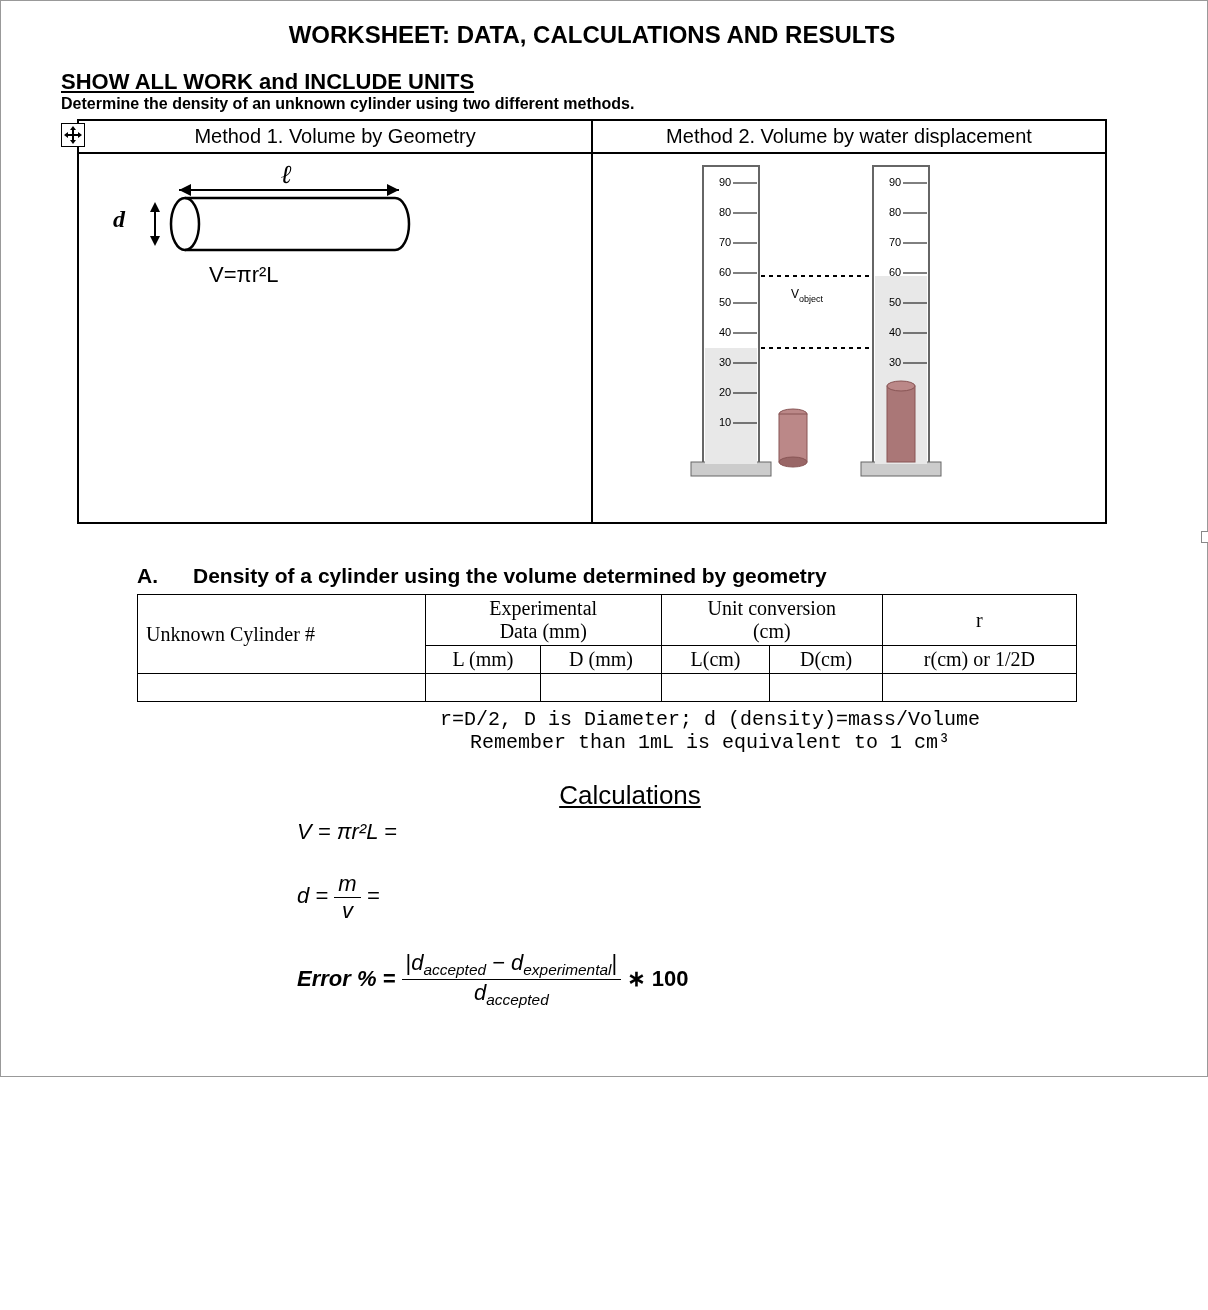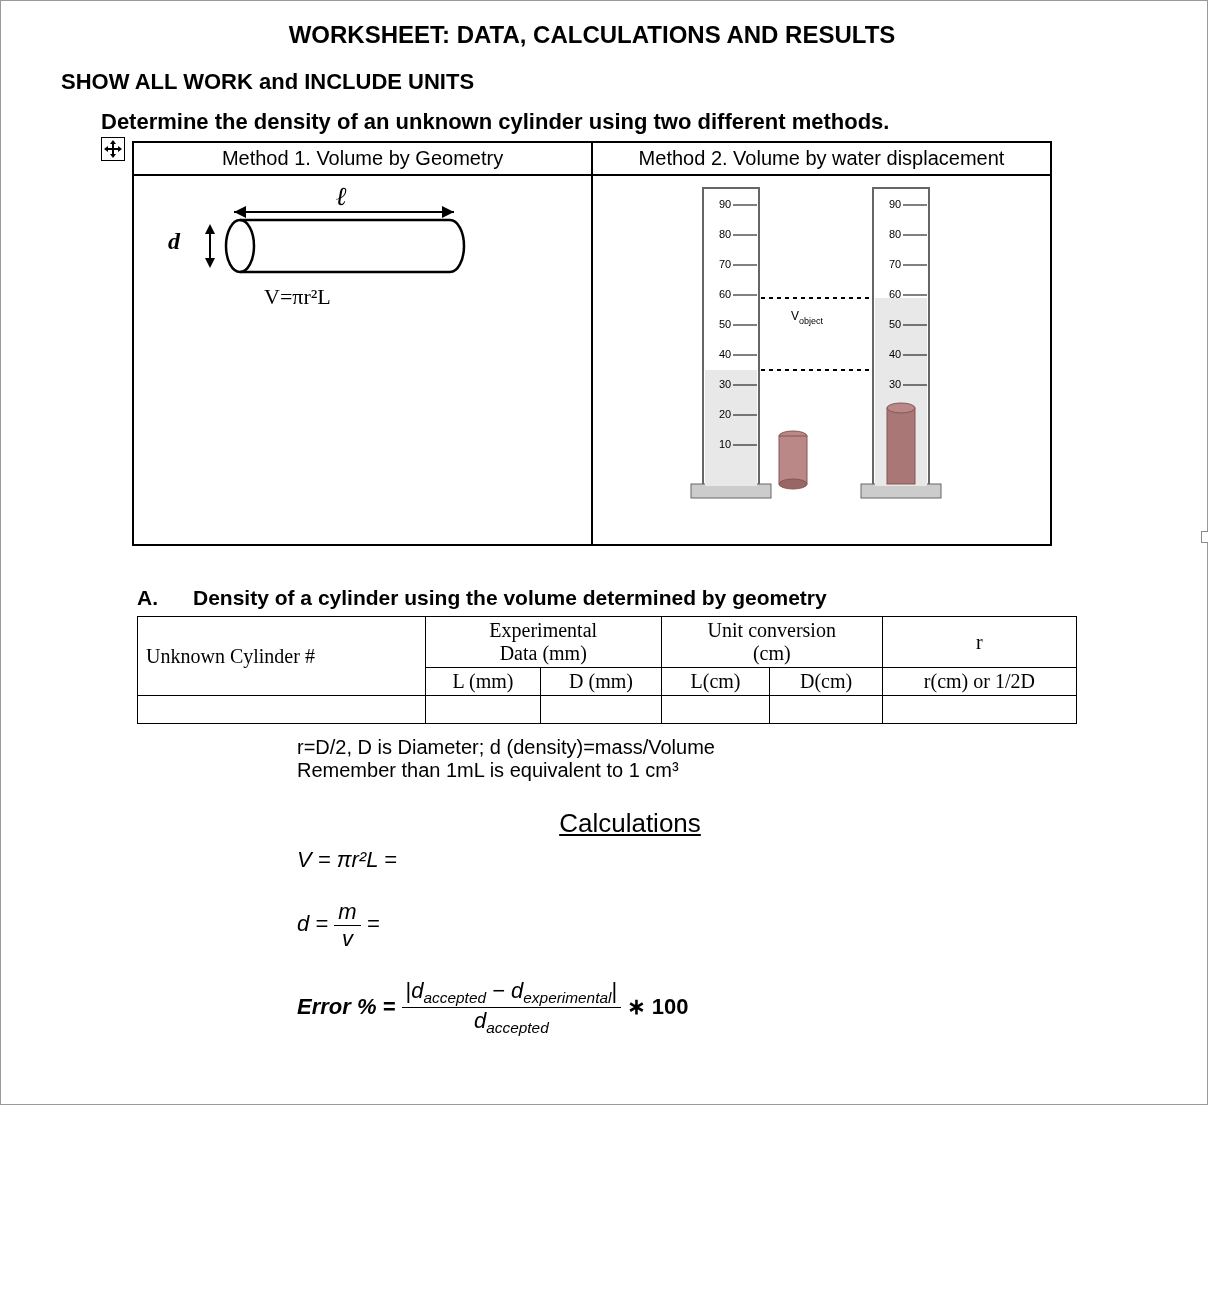--- a/index.html
+++ b/index.html
@@ -17,42 +17,41 @@
   }
   .title {
     text-align: center;
     font-weight: bold;
     font-size: 24px;
     margin-bottom: 20px;
   }
   .sub1 {
     font-weight: bold;
     font-size: 22px;
-    margin-bottom: 14px;
+    text-decoration: underline;
   }
   .sub2 {
     font-weight: bold;
-    font-size: 22px;
+    font-size: 16px;
     margin-bottom: 6px;
     position: relative;
-    margin-left: 40px;
   }
   .move-icon {
     position: absolute;
     left: 0;
     top: 28px;
     width: 22px;
     height: 22px;
     border: 1px solid #000;
     background: #fff;
   }
   .move-icon svg { display:block; }
   .methods-table {
     border-collapse: collapse;
-    width: 920px;
+    width: 1030px;
     margin: 0 auto;
     margin-top: 0;
   }
   .methods-table td, .methods-table th {
     border: 2px solid #000;
     padding: 4px 8px;
     vertical-align: top;
   }
   .methods-table .hdr {
     text-align: center;
@@ -81,21 +80,21 @@
   .cyl-label-d {
     font-family: "Times New Roman", serif;
     font-style: italic;
     font-weight: bold;
     font-size: 24px;
     position: absolute;
     left: -26px;
     top: 42px;
   }
   .cyl-formula {
-    font-family: Liberation Serif, serif;
+    font-family: Liberation Sans, sans-serif;
     font-size: 22px;
     position: absolute;
     left: 70px;
     top: 98px;
   }
   .grad-wrap {
     position: absolute;
     top: 4px;
     left: 80px;
   }
@@ -123,24 +122,25 @@
   }
   .data-table td, .data-table th {
     border: 1.5px solid #000;
     font-family: "Times New Roman", serif;
     font-size: 20px;
     text-align: center;
     padding: 2px 6px;
   }
   .data-table .leftcol { text-align:left; padding-left:8px;margin-top:15px;}
   .notes {
-    font-family: Liberation Sans, sans-serif;
+    font-family: Liberation Mono, monospace;
     font-size: 20px;
     margin-left: 160px;
-    margin-top: 12px;
+    margin-top: 6px;
+    text-align: center;
   }
   .calc-hdr {
     text-align: center;
     text-decoration: underline;
     font-size: 26px;
     margin: 26px 0 8px 0;
   }
   .formula {
     font-family: Liberation Sans, sans-serif;
     font-style: italic;

